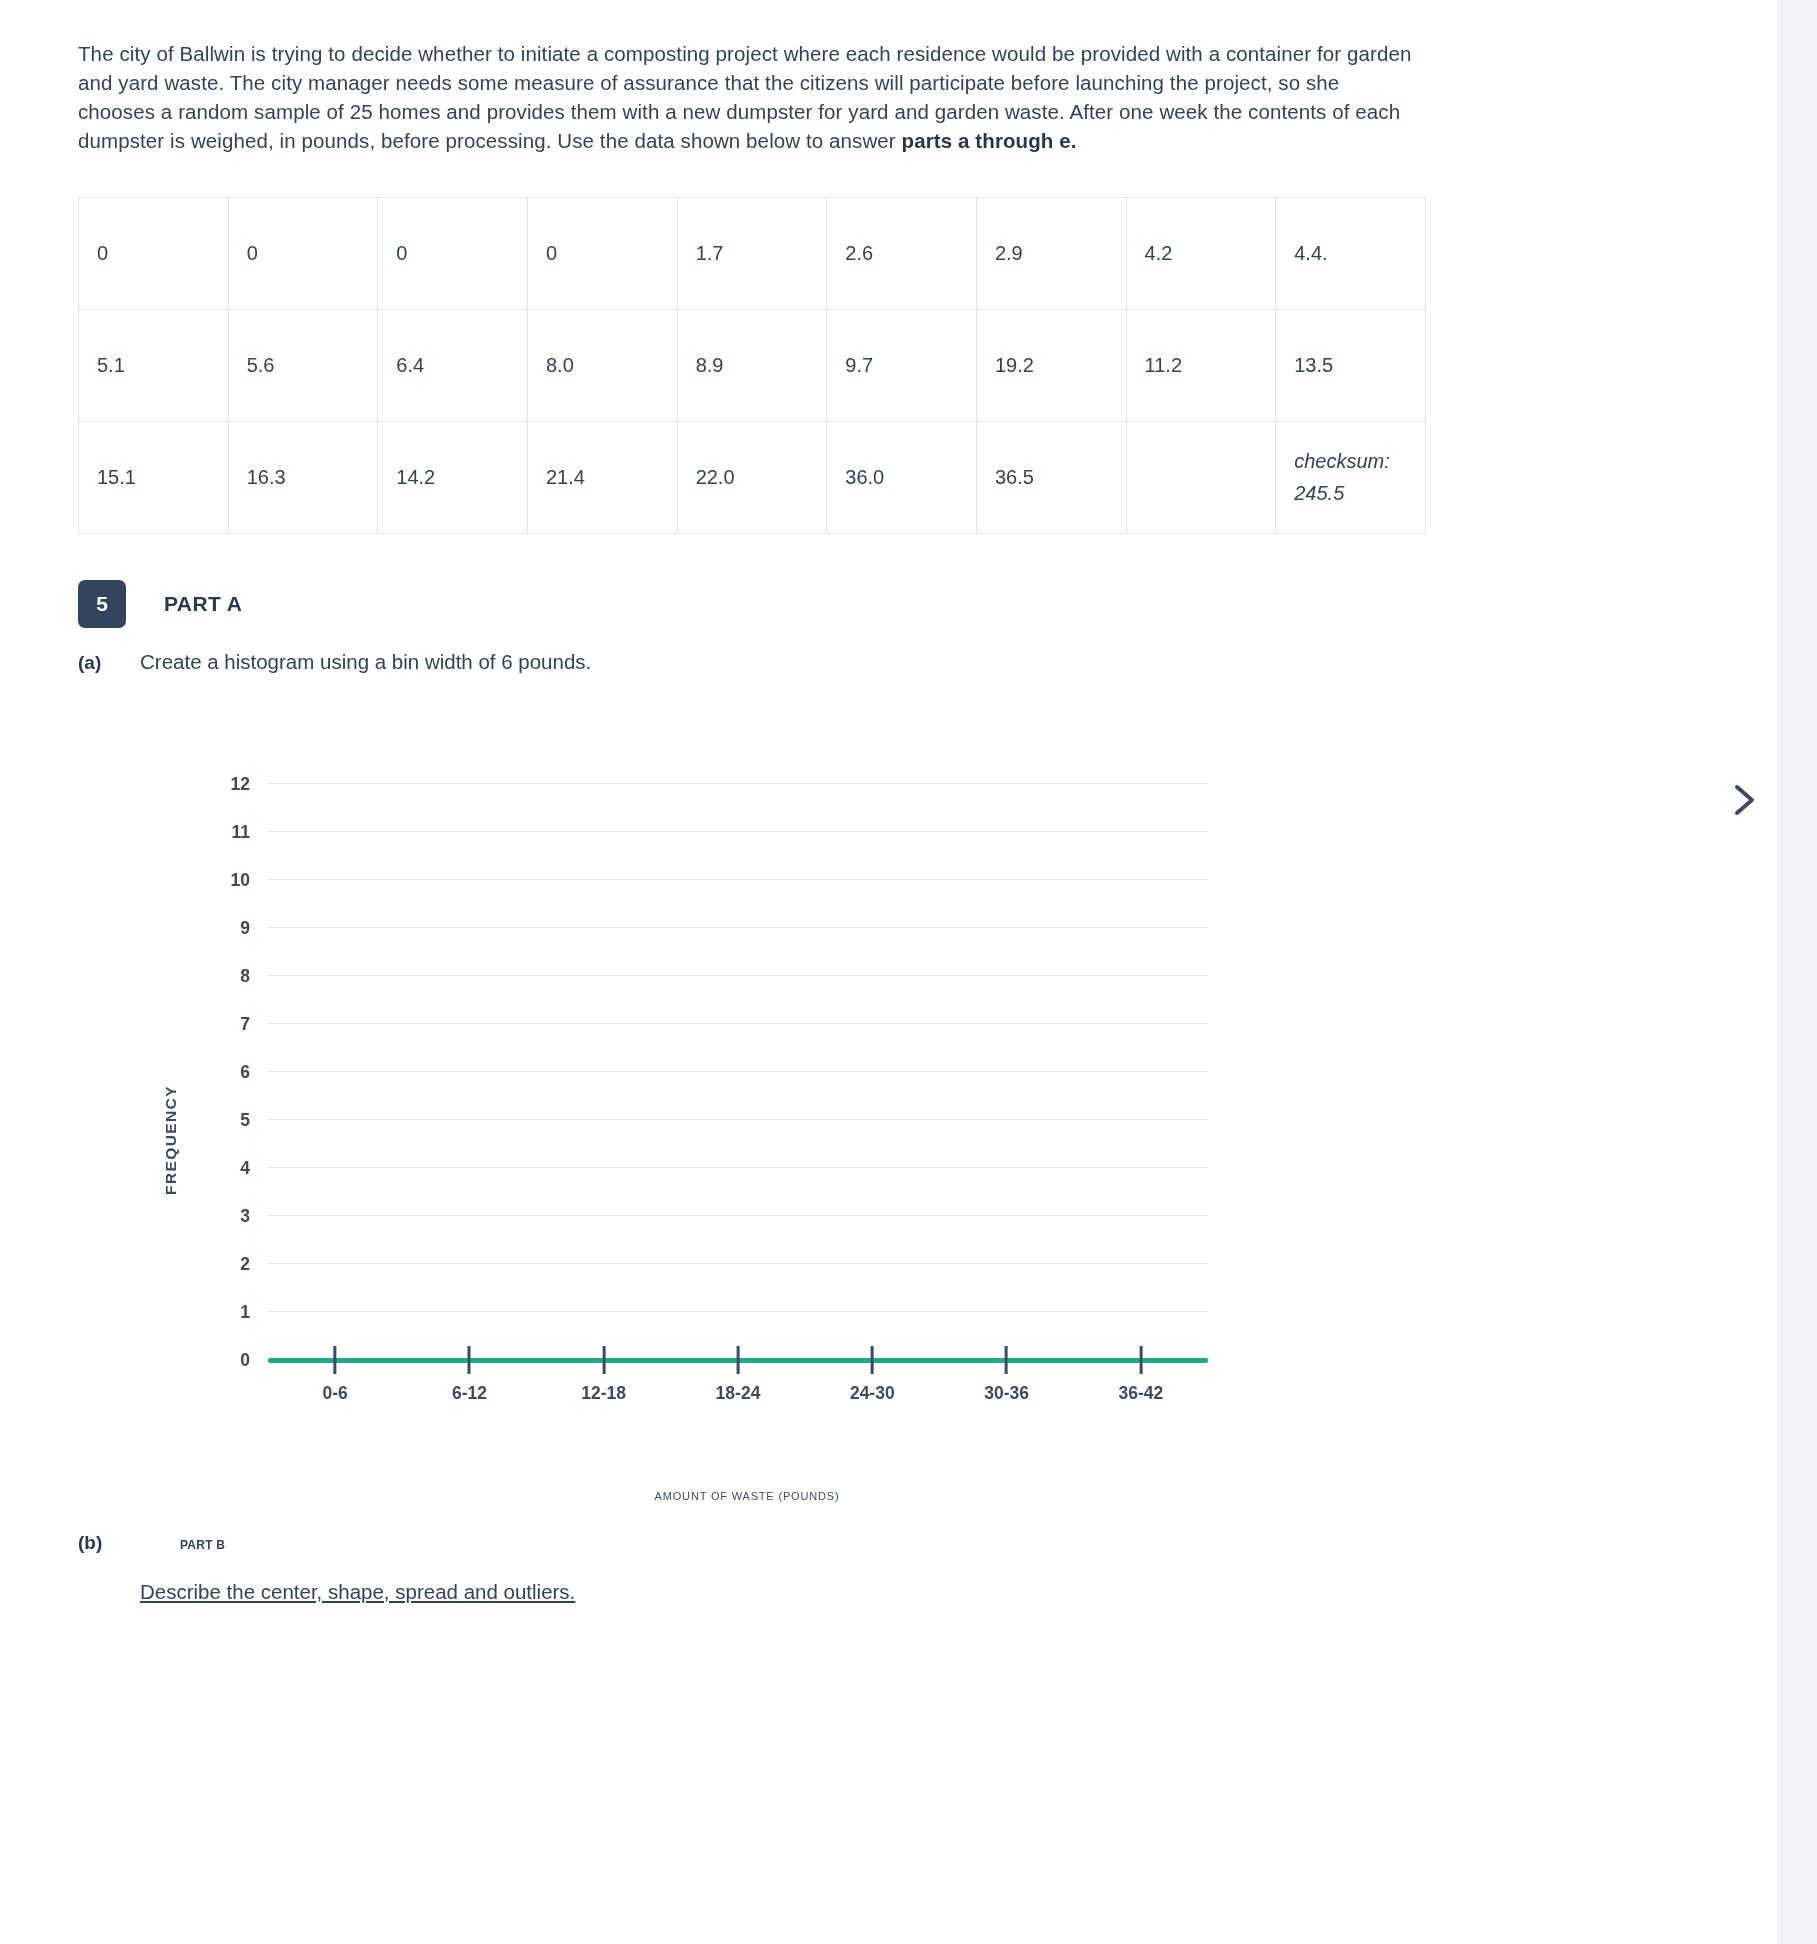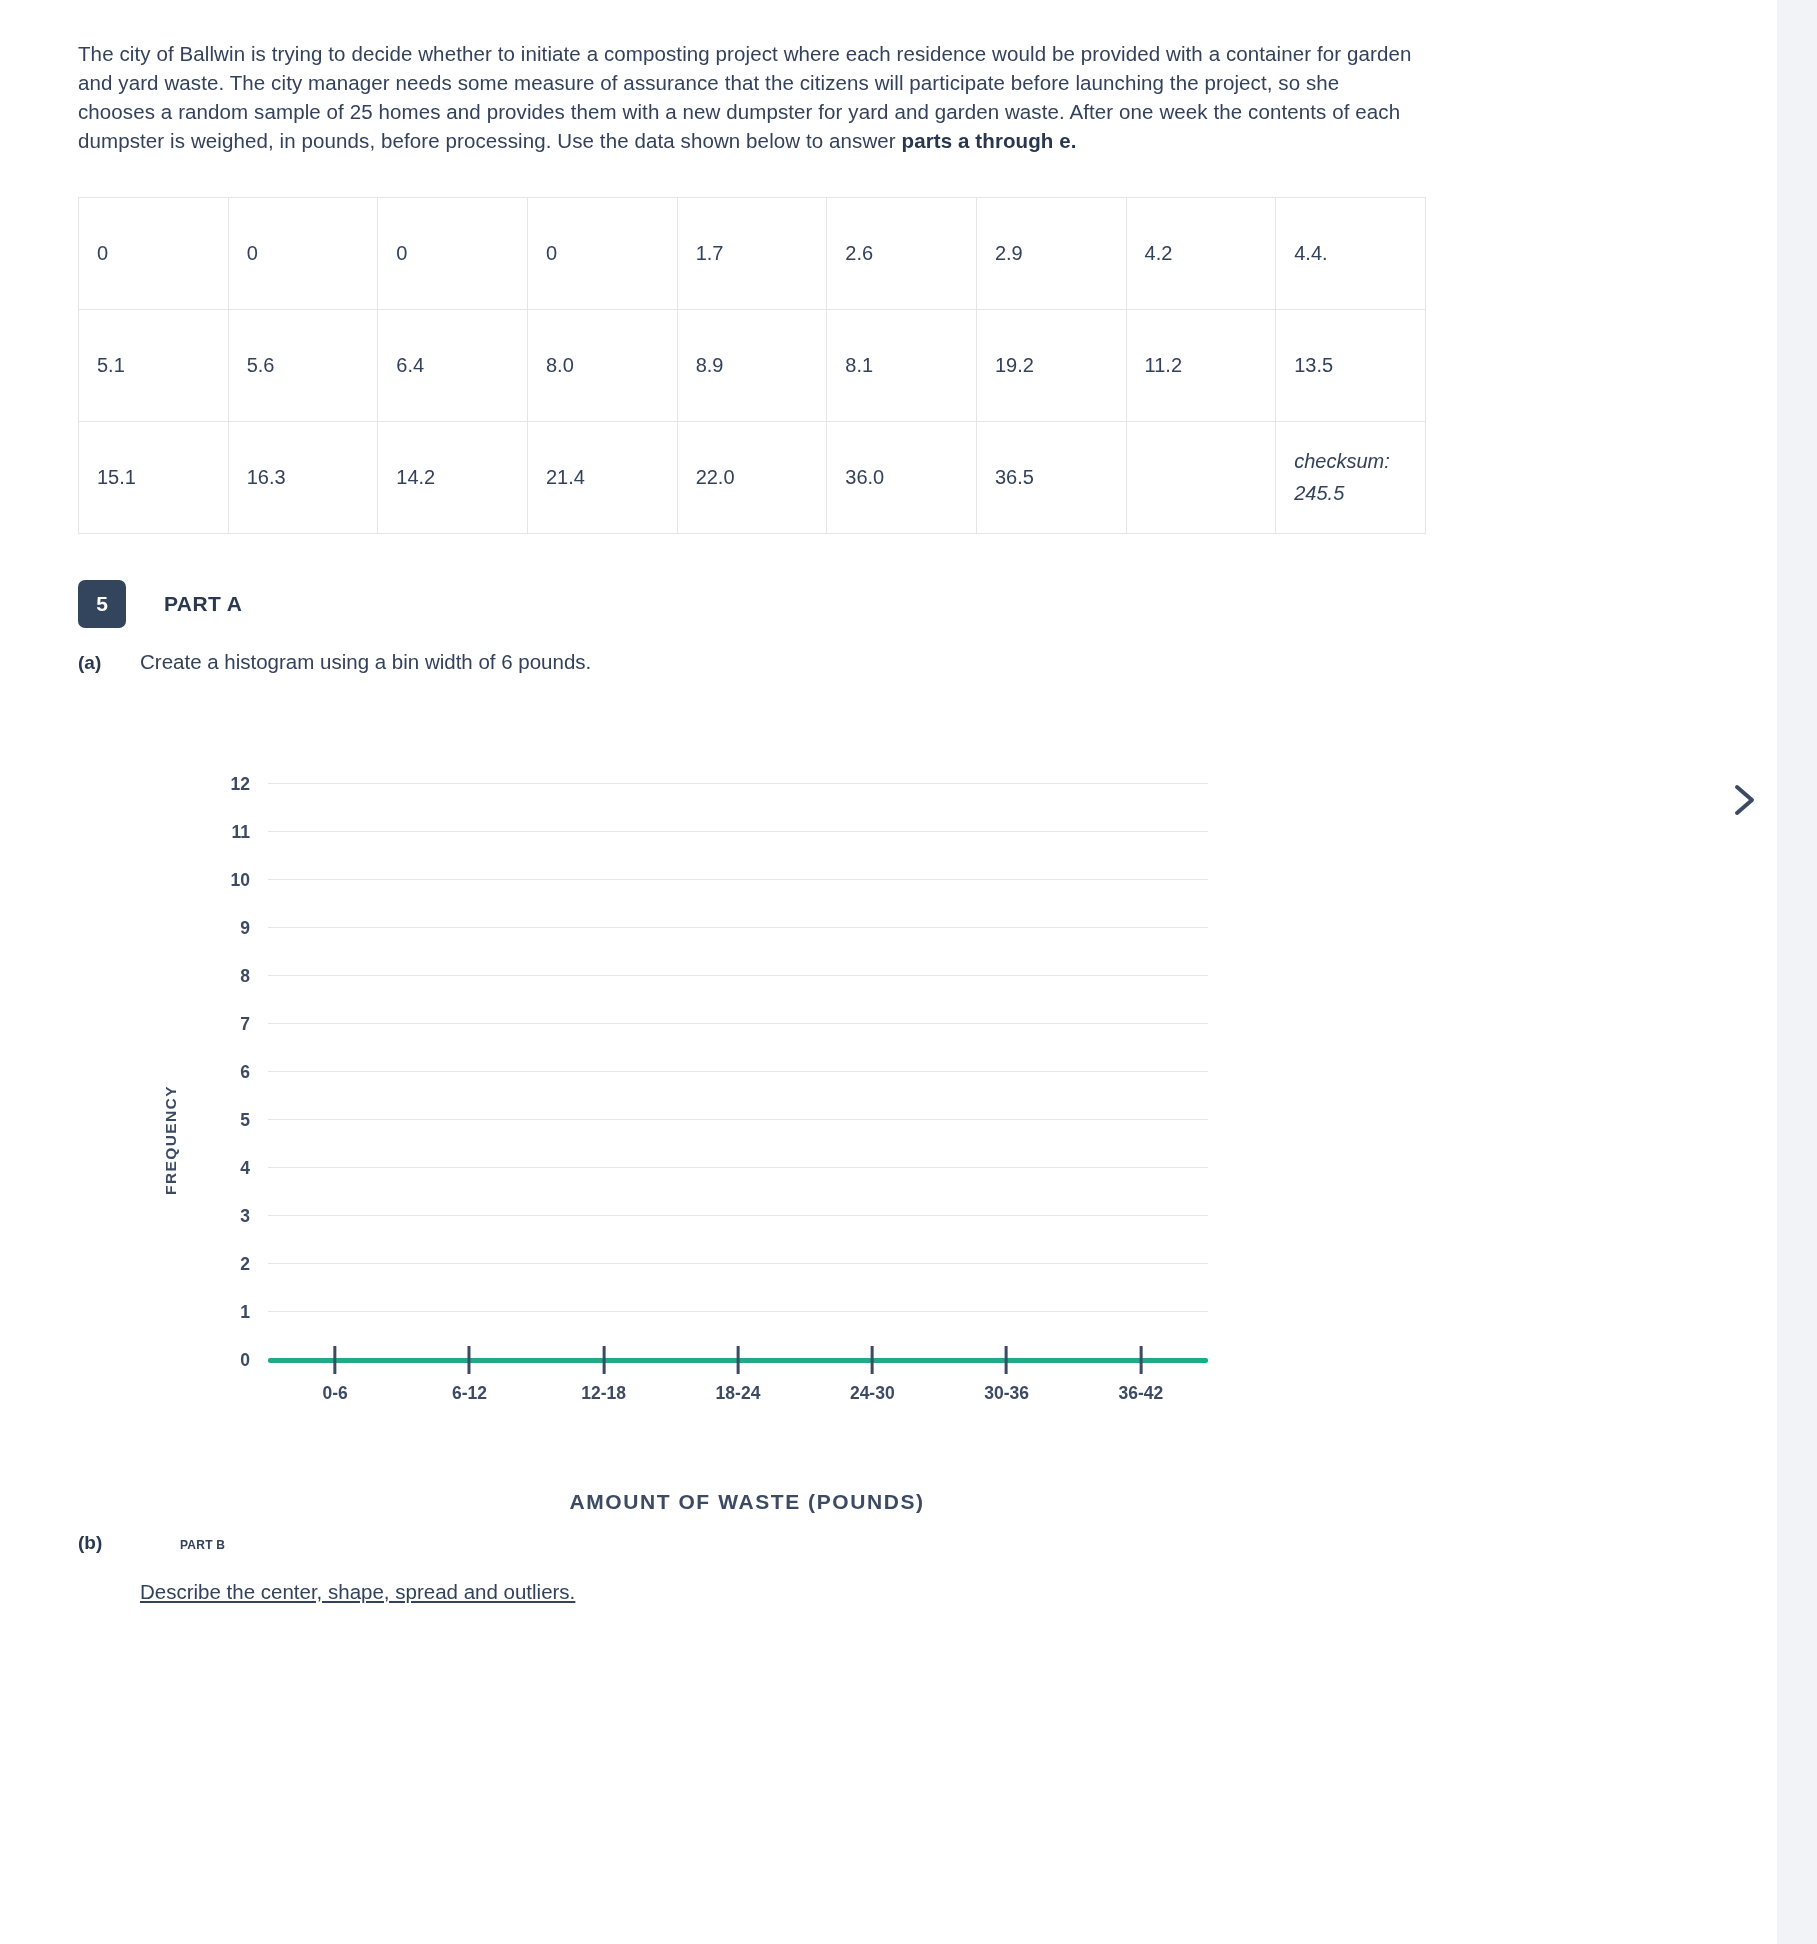--- a/index.html
+++ b/index.html
@@ -183,22 +183,22 @@
     font-size: 17.5px;
     font-weight: 700;
     color: #3c4a63;
     white-space: nowrap;
   }
   .xlabel {
     position: absolute;
     left: 82px;
     right: 192px;
     text-align: center;
-    font-size: 21px;
-    font-weight: 700;
+    font-size: 11px;
+    font-weight: 400;
     letter-spacing: 0.075em;
     color: #3c4a63;
   }
 
   
   .partb-row {
     display: flex;
     align-items: baseline;
     margin-top: 22px;
   }
@@ -244,21 +244,21 @@
           <td>2.9</td>
           <td>4.2</td>
           <td>4.4.</td>
         </tr>
         <tr>
           <td>5.1</td>
           <td>5.6</td>
           <td>6.4</td>
           <td>8.0</td>
           <td>8.9</td>
-          <td>8.1</td>
+          <td>9.7</td>
           <td>19.2</td>
           <td>11.2</td>
           <td>13.5</td>
         </tr>
         <tr>
           <td>15.1</td>
           <td>16.3</td>
           <td>14.2</td>
           <td>21.4</td>
           <td>22.0</td>

